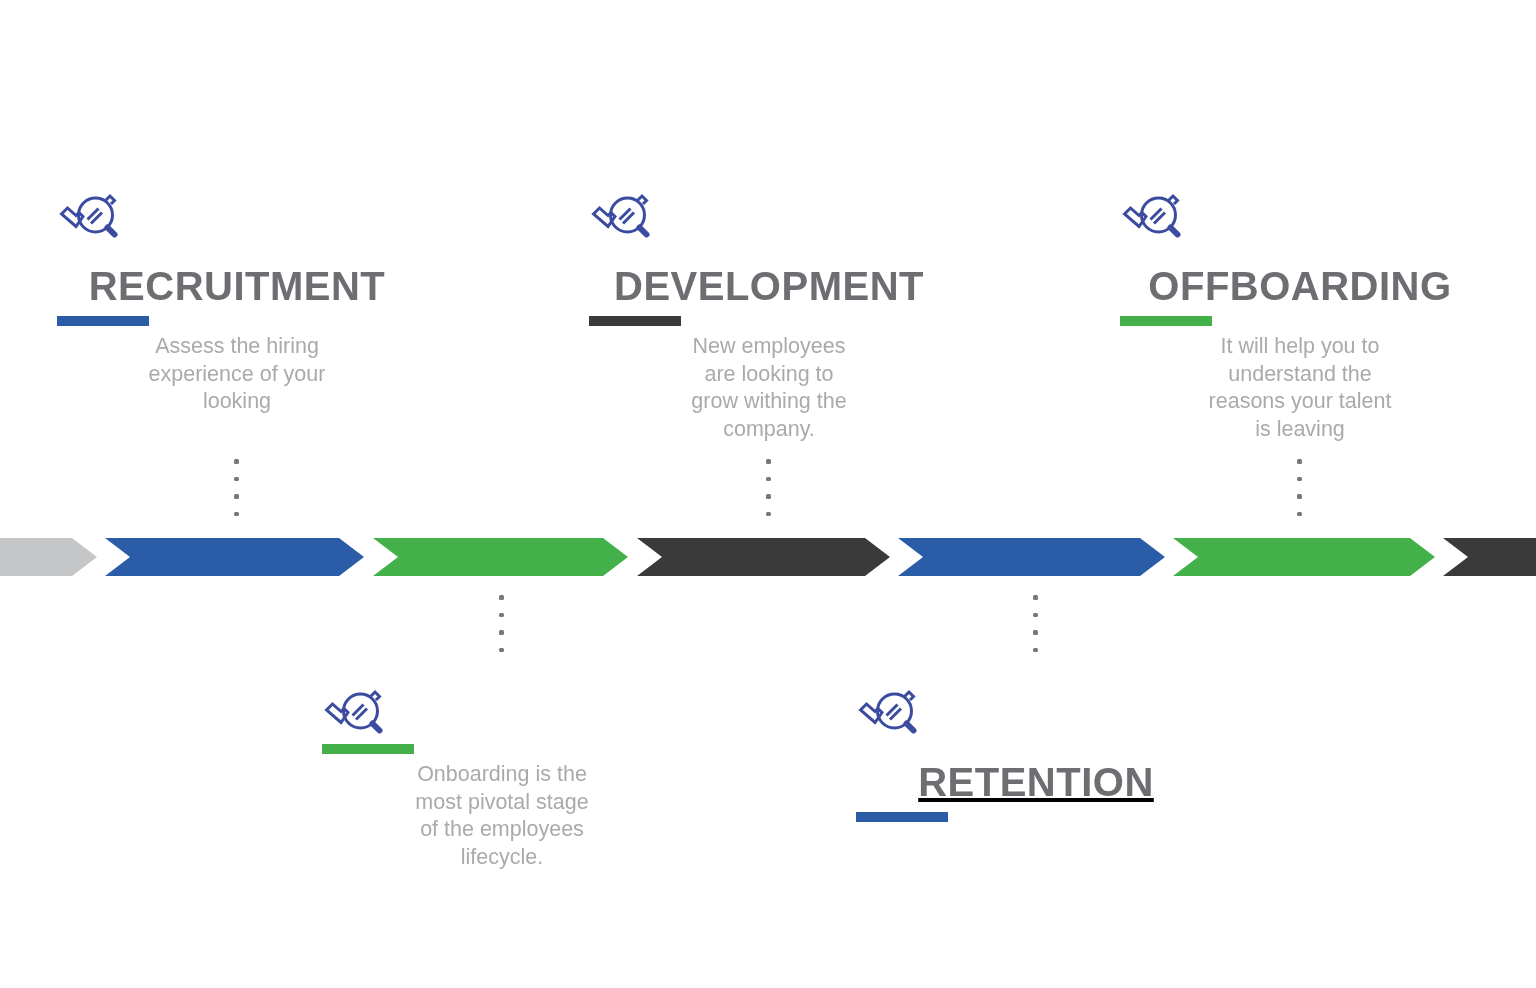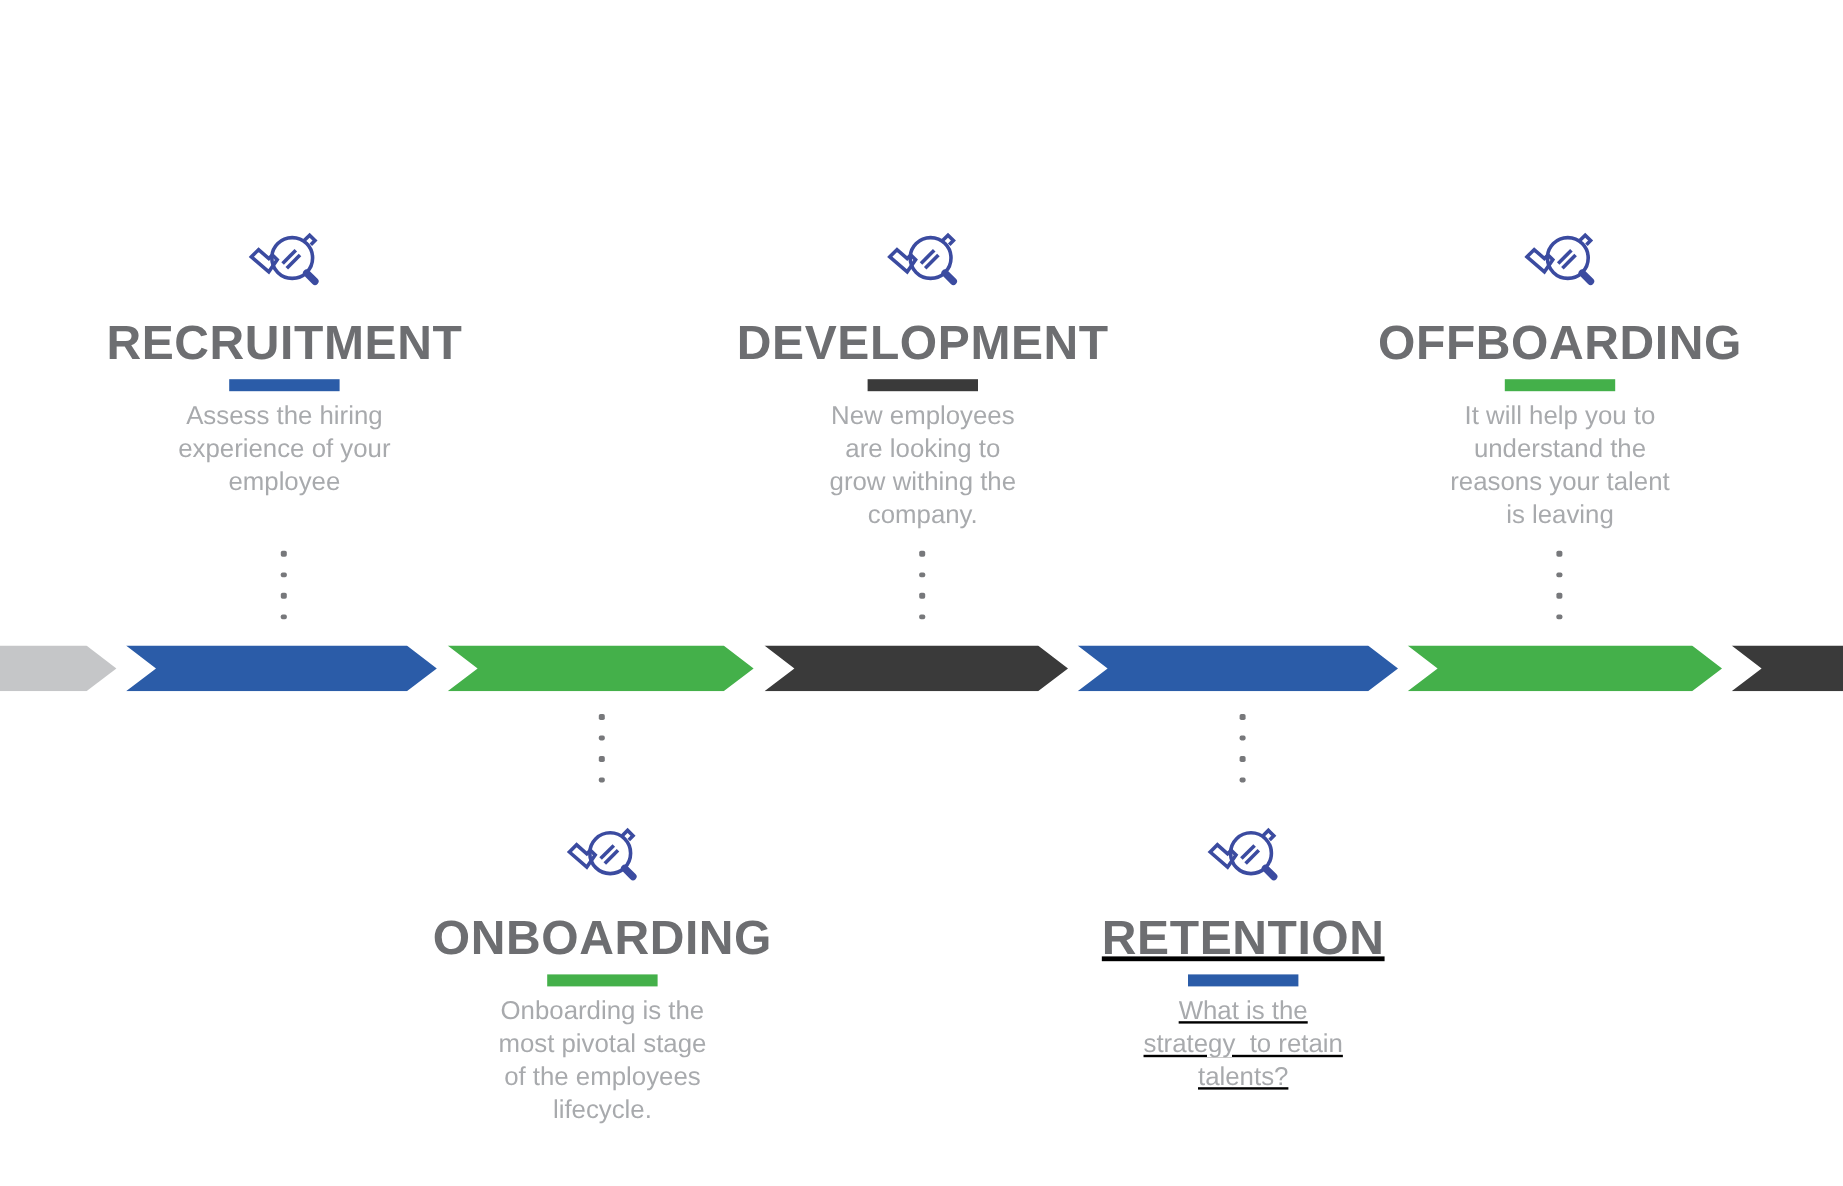--- a/index.html
+++ b/index.html
@@ -10,21 +10,20 @@
     height:988px;
     overflow:hidden;
     background:var(--color-background, #ffffff);
     font-family:"Liberation Sans", sans-serif;
   }
   .stage {
     position:absolute;
     width:360px;
     display:flex;
     flex-direction:column;
-    align-items:center;
     text-align:center;
   }
   .stage-icon { height:52px; color:var(--color-icon-blue, #3B4BA0); }
   .stage-icon svg { display:block; }
   .stage-title {
     margin-top:24px;
     font-size:40px;
     line-height:44px;
     font-weight:bold;
     letter-spacing:0.5px;
@@ -71,21 +70,21 @@
         <path d="M 30.5 31.5 L 41.5 20.5"></path>
         <path d="M 34 35.5 L 45 24.5"></path>
         <path d="M 48.5 12.5 L 53 8 L 57.5 12.5 L 54 16"></path>
         <path d="M 50.5 39.5 L 57.5 46.5" stroke-width="6" stroke-linecap="round"></path>
       </svg>
     </div>
     <div class="stage-title">RECRUITMENT</div>
     <div class="accent-bar" style="background-color: rgb(43, 92, 168);"></div>
     <div class="stage-desc">Assess the hiring
 experience of your
-employee</div>
+looking</div>
   </div>
 
   <div class="stage" style="left:589px; top:188px;">
     <div class="stage-icon">
       <svg width="64" height="52" viewBox="0 0 64 52" fill="none" stroke="currentColor" stroke-width="3" stroke-linejoin="miter">
         <path d="M 4.5 26 L 10.5 20 L 19 27.5 L 22 24.5 L 26 28.5 L 19 38.5 Z"></path>
         <circle cx="38.5" cy="27" r="17"></circle>
         <path d="M 30.5 31.5 L 41.5 20.5"></path>
         <path d="M 34 35.5 L 45 24.5"></path>
         <path d="M 48.5 12.5 L 53 8 L 57.5 12.5 L 54 16"></path>
@@ -123,44 +122,40 @@
     <div class="stage-icon">
       <svg width="64" height="52" viewBox="0 0 64 52" fill="none" stroke="currentColor" stroke-width="3" stroke-linejoin="miter">
         <path d="M 4.5 26 L 10.5 20 L 19 27.5 L 22 24.5 L 26 28.5 L 19 38.5 Z"></path>
         <circle cx="38.5" cy="27" r="17"></circle>
         <path d="M 30.5 31.5 L 41.5 20.5"></path>
         <path d="M 34 35.5 L 45 24.5"></path>
         <path d="M 48.5 12.5 L 53 8 L 57.5 12.5 L 54 16"></path>
         <path d="M 50.5 39.5 L 57.5 46.5" stroke-width="6" stroke-linecap="round"></path>
       </svg>
     </div>
-    <div class="stage-title">ONBOARDING</div>
     <div class="accent-bar" style="background-color: rgb(68, 176, 74);"></div>
     <div class="stage-desc">Onboarding is the
 most pivotal stage
 of the employees
 lifecycle.</div>
   </div>
 
   <div class="stage" style="left:856px; top:684px;text-decoration:underline;">
     <div class="stage-icon">
       <svg width="64" height="52" viewBox="0 0 64 52" fill="none" stroke="currentColor" stroke-width="3" stroke-linejoin="miter">
         <path d="M 4.5 26 L 10.5 20 L 19 27.5 L 22 24.5 L 26 28.5 L 19 38.5 Z"></path>
         <circle cx="38.5" cy="27" r="17"></circle>
         <path d="M 30.5 31.5 L 41.5 20.5"></path>
         <path d="M 34 35.5 L 45 24.5"></path>
         <path d="M 48.5 12.5 L 53 8 L 57.5 12.5 L 54 16"></path>
         <path d="M 50.5 39.5 L 57.5 46.5" stroke-width="6" stroke-linecap="round"></path>
       </svg>
     </div>
     <div class="stage-title">RETENTION</div>
     <div class="accent-bar" style="background-color: rgb(43, 92, 168);"></div>
-    <div class="stage-desc">What is the
-strategy  to retain
-talents?</div>
   </div>
 
   <div class="connector" style="left:234px; top:459px;">
     <div class="dot"></div>
     <div class="dot"></div>
     <div class="dot"></div>
     <div class="dot"></div>
   </div>
 
   <div class="connector" style="left:766px; top:459px;">

